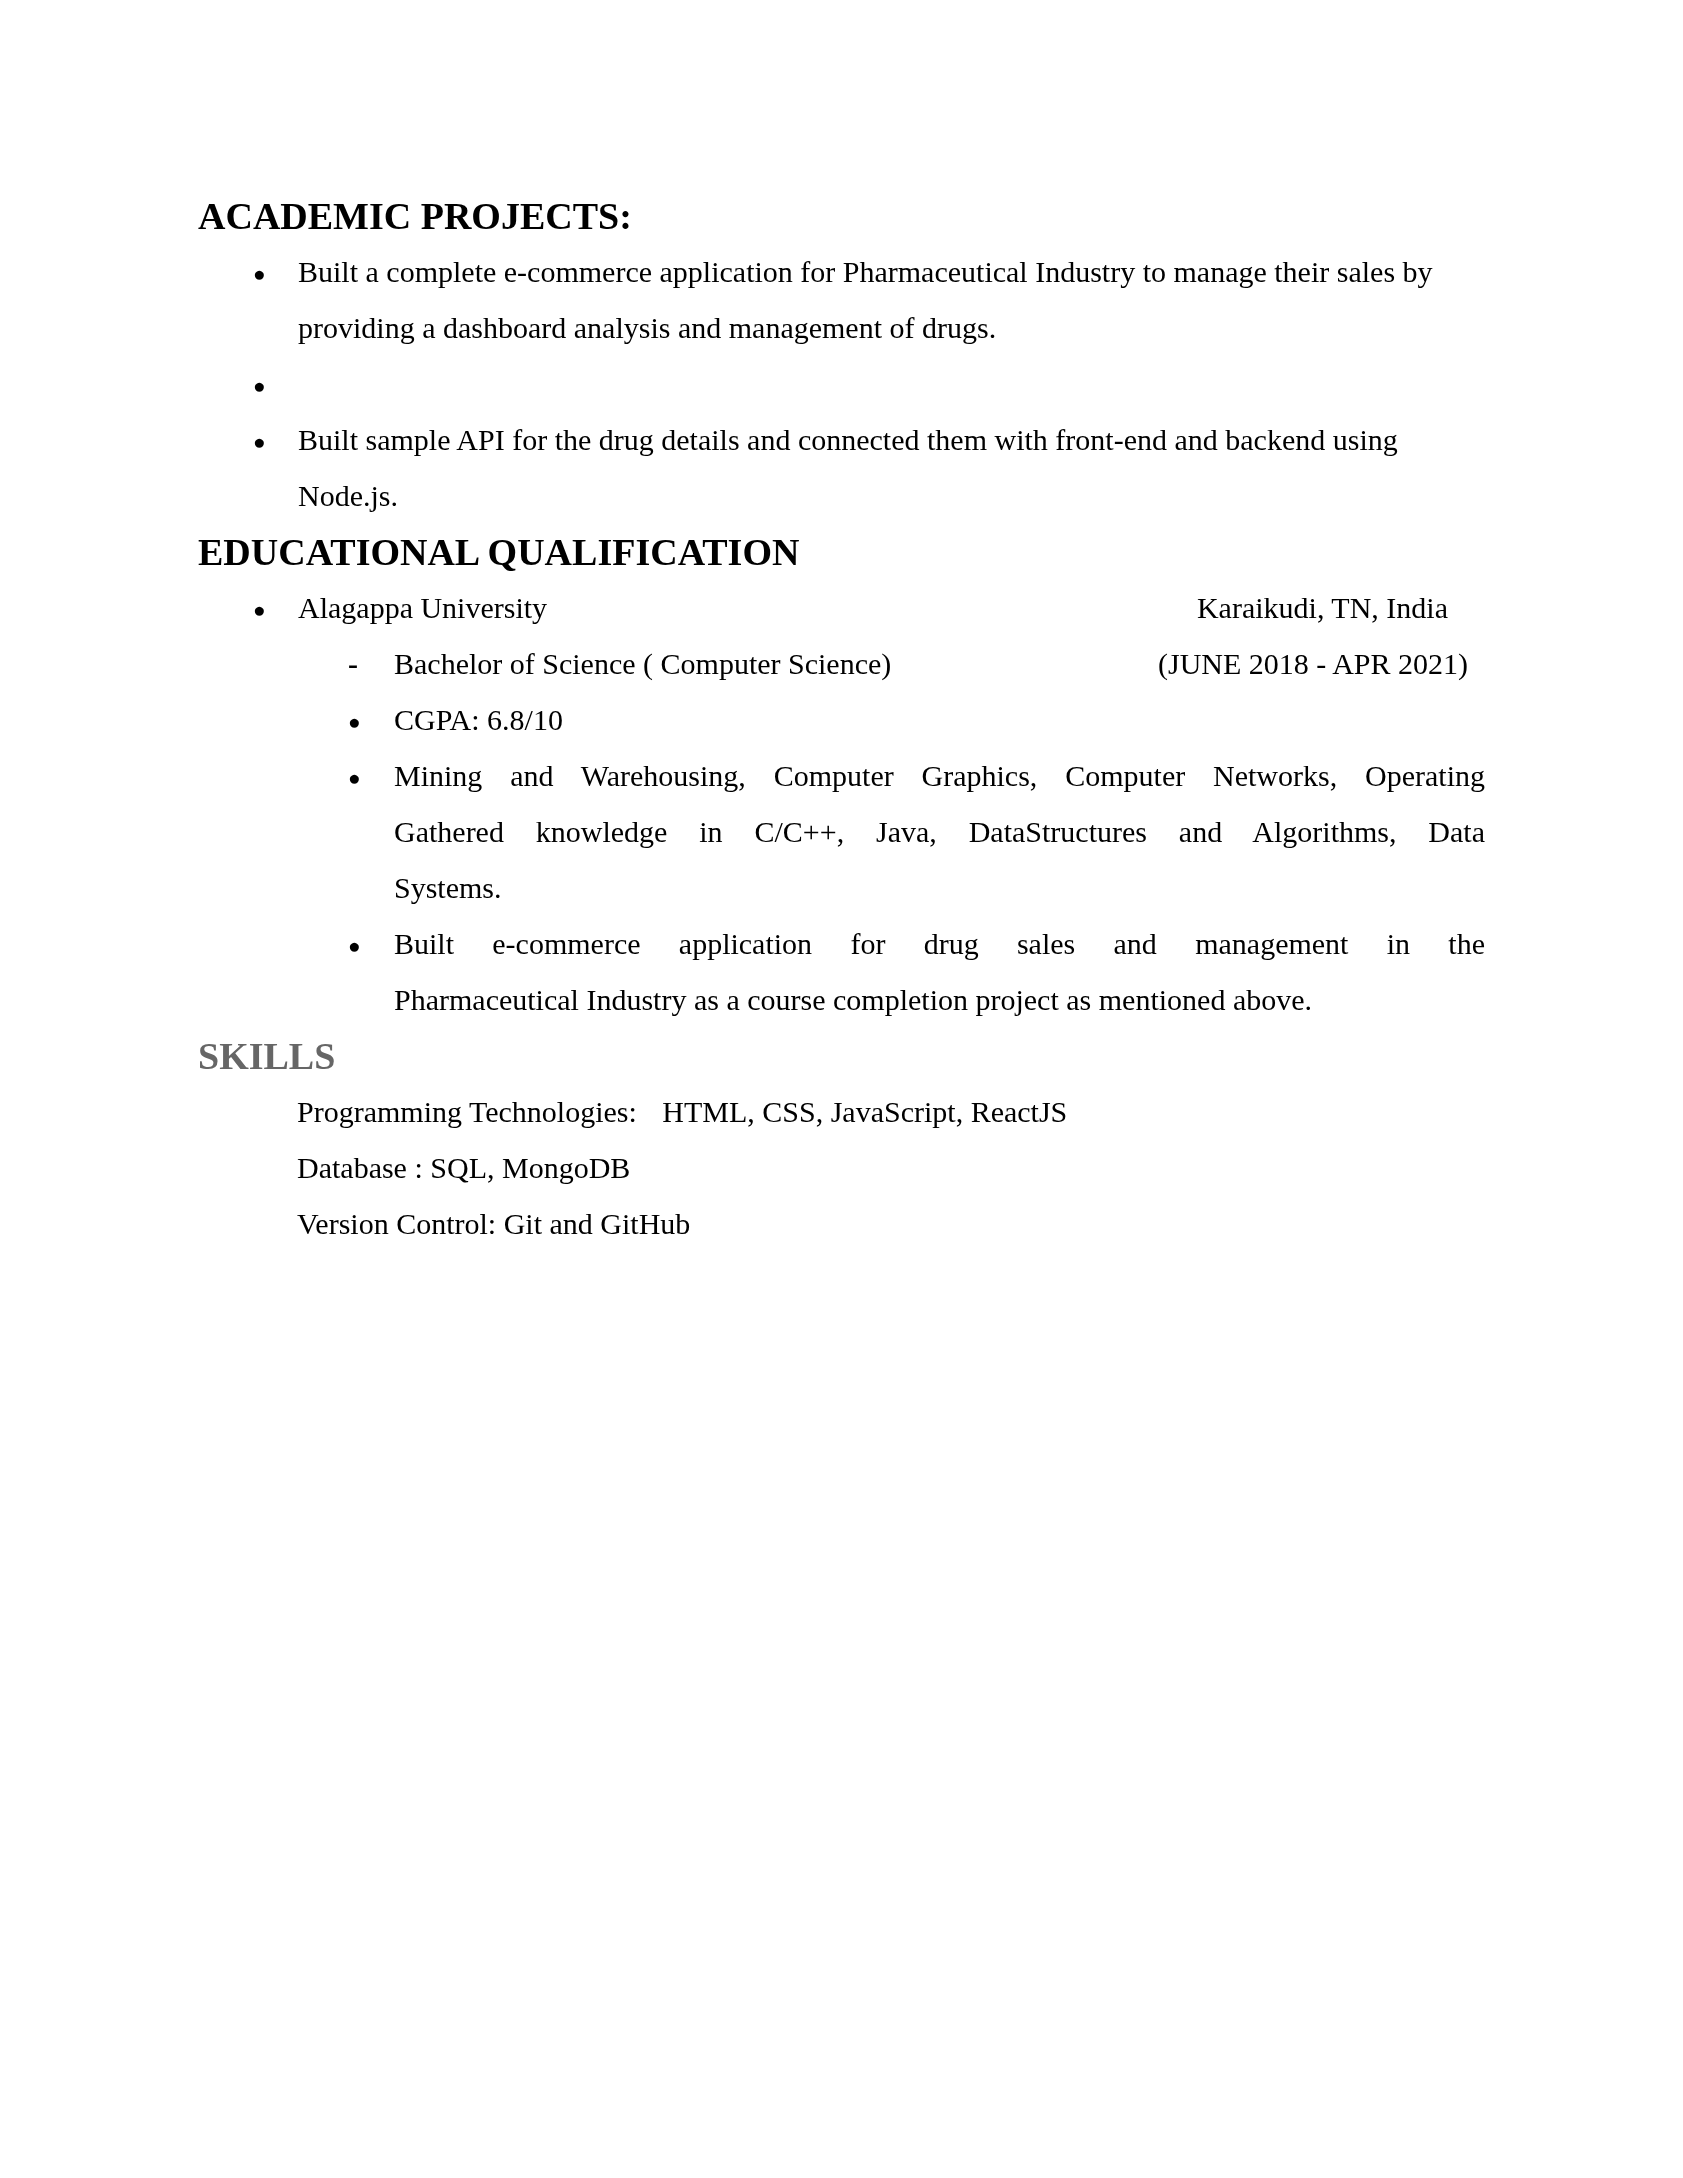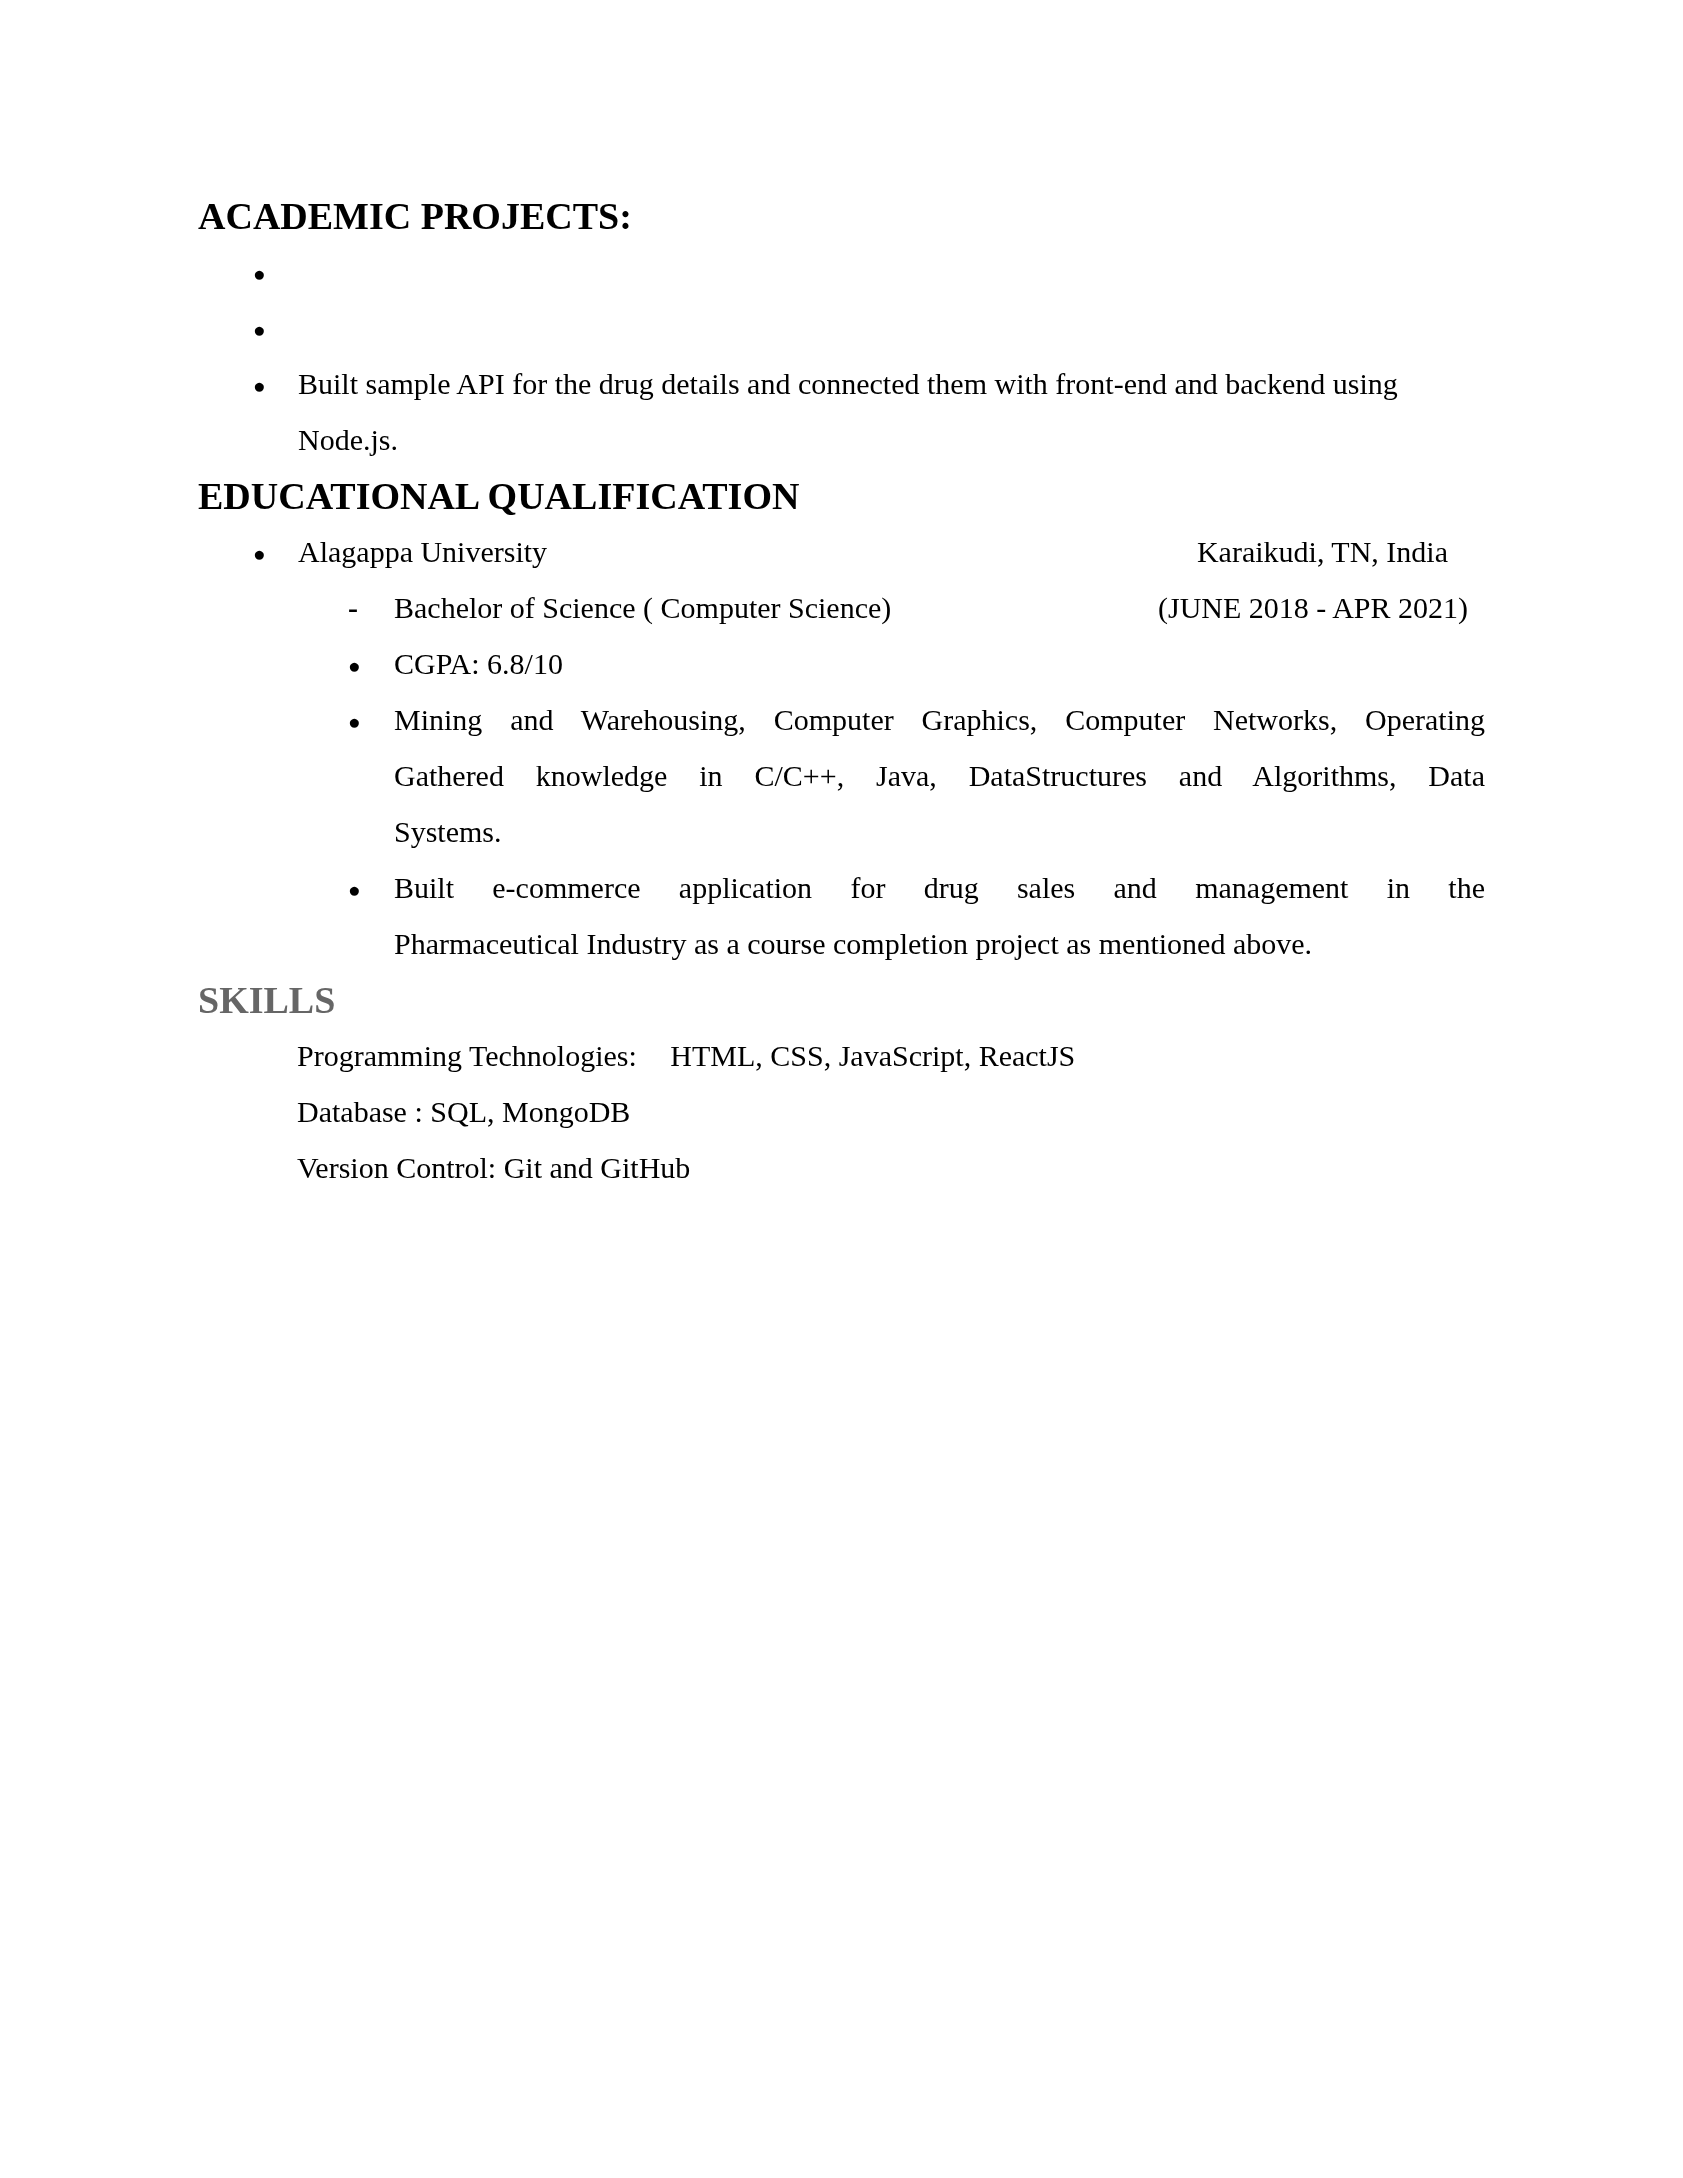--- a/index.html
+++ b/index.html
@@ -36,33 +36,34 @@
   .marker.dash { font-size: 30px; font-weight: 700; top: 0; }
 
   .row { display: flex; }
   .right { margin-left: auto; white-space: nowrap; }
   .loc { margin-right: 37px; text-align: center; }
   .per { margin-right: 17px; }
 
   .jline { text-align: justify; text-align-last: justify; }
 
   .skill { padding-left: 99px; }
-  .skill-value.wide { margin-left: 26px; text-align: right; }
+  .skill-value.wide { margin-left: 18px; text-align: right; }
 </style>
 </head>
 <body>
 
 <div class="page">
   <div class="content">
 
     <div class="h1">ACADEMIC PROJECTS:</div>
 
 
     <div class="li1">
       <span class="marker">●</span>
+      <span>Built a complete e-commerce application for Pharmaceutical Industry to manage their sales by providing a dashboard analysis and management of drugs.</span>
     </div>
 
     <div class="li1">
       <span class="marker">●</span>
     </div>
 
     <div class="li1">
       <span class="marker">●</span>
       <span>Built sample API for the drug details and connected them with front-end and backend using Node.js.</span>
     </div>

